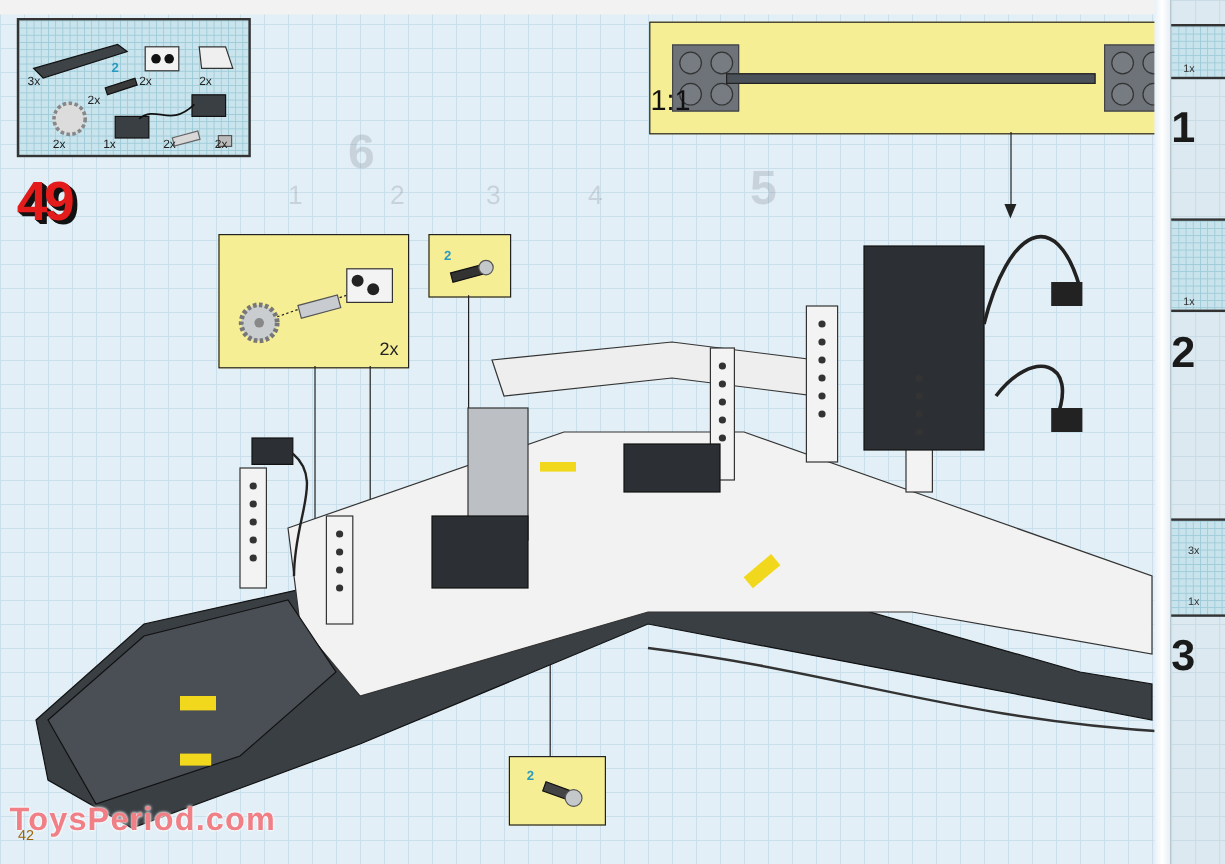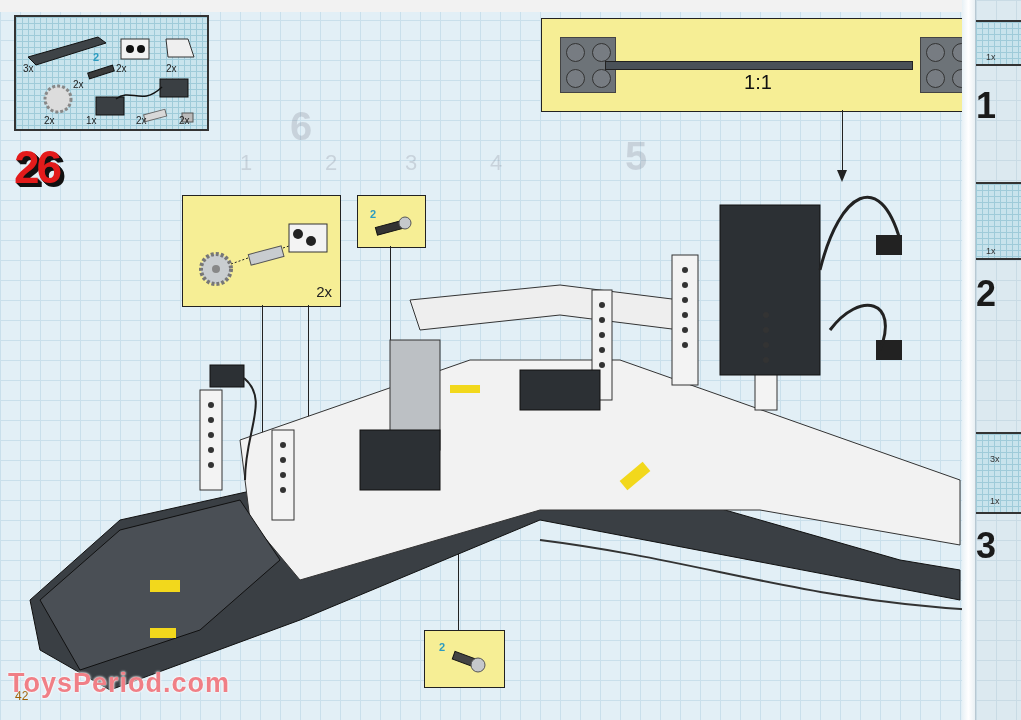--- a/index.html
+++ b/index.html
@@ -36,21 +36,21 @@
       linear-gradient(#9fcbd9 1px,transparent 1px),
       linear-gradient(90deg,#9fcbd9 1px,transparent 1px);
     background-size:6px 6px;}
   .qty{position:absolute;font-size:10px;color:#222;}
   .bluenum{position:absolute;font-size:11px;font-weight:bold;color:#2b9bc0;}
   .step-num{position:absolute;left:14px;top:140px;font-size:46px;font-weight:bold;color:#e31b1b;
     letter-spacing:-3px;
     text-shadow:4px 4px 0 #111,3px 3px 0 #111,2px 2px 0 #111,1px 1px 0 #111;}
   .callout{position:absolute;background:#f6ee95;border:1.5px solid #222;}
   .scale-box{left:541px;top:18px;width:432px;height:92px;}
-  .scale-label{position:absolute;left:0;width:100%;top:52px;text-align:center;font-size:20px;color:#111;}
+  .scale-label{position:absolute;left:0;width:100%;top:52px;font-size:24px;color:#111;}
   .brick{position:absolute;width:54px;height:54px;background:#6d7378;border:1px solid #444;}
   .stud{position:absolute;width:17px;height:17px;border:1.5px solid #333;border-radius:50%;background:#777c82;}
   .cable{position:absolute;left:63px;top:42px;width:306px;height:7px;background:#4a5158;border:1px solid #222;}
   .leader{position:absolute;background:#222;}
   .arrowhead{position:absolute;width:0;height:0;border-left:5px solid transparent;border-right:5px solid transparent;border-top:12px solid #222;}
   .gear-box{left:182px;top:195px;width:157px;height:110px;}
   .axle-box{left:357px;top:195px;width:67px;height:51px;}
   .pin-box{left:424px;top:630px;width:79px;height:56px;}
   .cx{position:absolute;font-size:15px;color:#222;}
   .model{position:absolute;left:0;top:0;width:975px;height:720px;}
@@ -109,21 +109,21 @@
   <span class="qty" style="left:100px;top:46px">2x</span>
   <span class="qty" style="left:150px;top:46px">2x</span>
   <span class="bluenum" style="left:77px;top:34px">2</span>
   <span class="qty" style="left:57px;top:62px">2x</span>
   <span class="qty" style="left:28px;top:98px">2x</span>
   <span class="qty" style="left:70px;top:98px">1x</span>
   <span class="qty" style="left:120px;top:98px">2x</span>
   <span class="qty" style="left:163px;top:98px">2x</span>
 </div>
 
-<div class="step-num">26</div>
+<div class="step-num">49</div>
 
 <div class="callout scale-box">
   <div class="brick" style="left:18px;top:18px">
     <div class="stud" style="left:5px;top:5px"></div>
       <div class="stud" style="left:31px;top:5px"></div>
     <div class="stud" style="left:5px;top:31px"></div>
       <div class="stud" style="left:31px;top:31px"></div>
   </div>
   <div class="cable"></div>
   <div class="brick" style="left:378px;top:18px">

